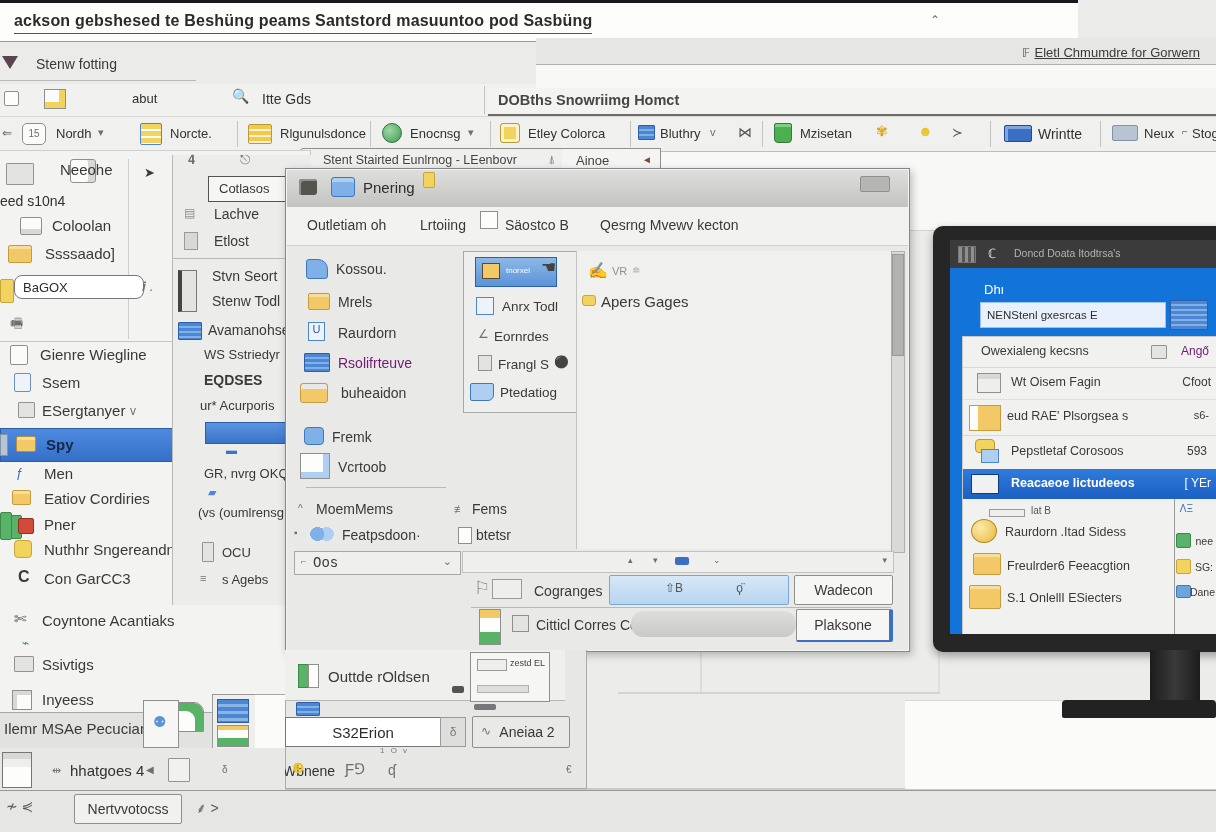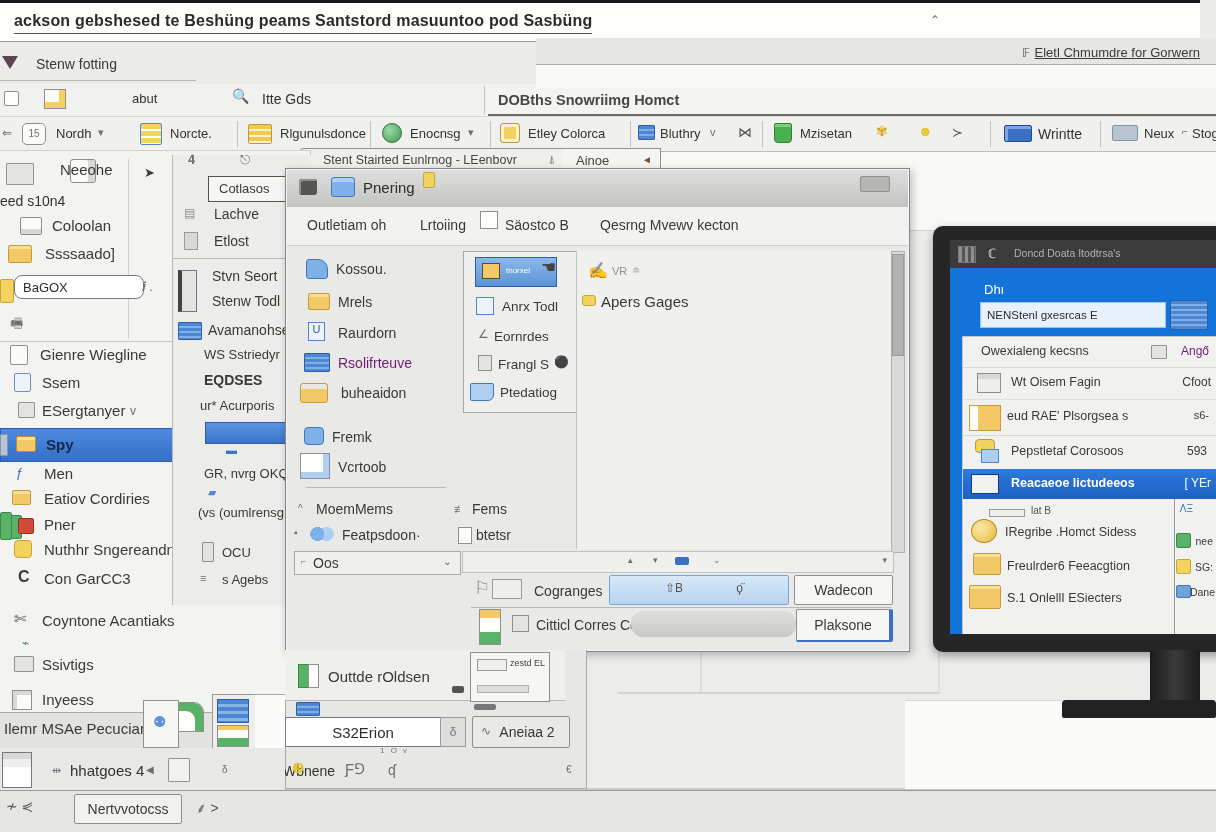--- a/index.html
+++ b/index.html
@@ -29,21 +29,21 @@
 <div id="root">
 
   <div class="abs" style="left:310px;top:150px;width:906px;height:660px;background:#ececea;"></div>
   <div class="abs" style="left:536px;top:62px;width:680px;height:168px;background:#f8f8f6;border-bottom:1px solid #d2d2d0;"></div>
   <div class="abs" style="left:700px;top:230px;width:2px;height:462px;background:#dcdcda;"></div>
   <div class="abs" style="left:618px;top:692px;width:322px;height:2px;background:#d4d4d2;"></div>
   <div class="abs" style="left:938px;top:230px;width:2px;height:462px;background:#e0e0de;"></div>
   <div class="abs" style="left:285px;top:788px;width:931px;height:2px;background:#c9c9c7;"></div>
   <div class="abs" style="left:905px;top:700px;width:311px;height:88px;background:#fbfbf9;border-top:1px solid #d8d8d6;"></div>
 
-  <div class="abs" style="left:0;top:0;width:1200px;height:38px;background:#fdfdfc;border-top:3px solid #17171f;border-bottom:1px solid #9a9a98;text-align:right;">
+  <div class="abs" style="left:0;top:0;width:1078px;height:38px;background:#fdfdfc;border-top:3px solid #17171f;border-bottom:1px solid #9a9a98;text-align:right;">
     <span class="abs" style="left:14px;top:9px;font-size:16px;color:#2c2b28;font-weight:600;letter-spacing:.2px;border-bottom:1px solid #55544f;padding-bottom:3px;">ackson gebshesed te Beshüng peams Santstord masuuntoo pod Sasbüng</span>
     <span class="abs glyph" style="left:930px;top:10px;font-size:12px;">⌃</span>
   </div>
 
   <div class="abs" style="left:536px;top:38px;width:680px;height:26px;background:#e6e6e4;border-bottom:1px solid #b0b0ae;"></div>
   <div class="abs" style="left:1022px;top:43px;">
     <span class="icon glyph" style="font-size:12px;color:#4a4946;">𝔽</span>
     <span style="font-size:13px;color:#3b3a37;text-decoration:underline;">Eletl Chmumdre for Gorwern</span>
   </div>
 
@@ -240,21 +240,21 @@
     <span style="position:absolute;left:52px;top:290px;font-size:14px;color:#3a3936;">Vcrtoob</span>
     <div class="sep-h" style="position:absolute;left:20px;top:318px;width:140px;background:#b8b8b6;"></div>
 
     <span class="glyph" style="position:absolute;left:12px;top:334px;font-size:10px;">^</span>
     <span style="position:absolute;left:30px;top:332px;font-size:14px;color:#3a3936;">MoemMems</span>
     <span class="icon" style="position:absolute;left:24px;top:356px;width:24px;height:18px;background:radial-gradient(circle at 30% 50%, #7fb0e8 0 7px, transparent 7px), radial-gradient(circle at 70% 50%, #aecff2 0 7px, transparent 7px);"></span>
     <span class="glyph" style="position:absolute;left:8px;top:358px;font-size:10px;">▪</span>
     <span style="position:absolute;left:56px;top:358px;font-size:14px;color:#3a3936;">Featpsdoon·</span>
     <div style="position:absolute;left:8px;top:382px;width:165px;height:22px;background:#efefed;border:1px solid #a8a8a6;">
       <span class="glyph" style="position:absolute;left:6px;top:4px;font-size:9px;">⌐</span>
-      <span style="position:absolute;left:18px;top:3px;font-size:14px;color:#3a3936;">Oos</span>
+      <span style="position:absolute;left:18px;top:3px;font-size:14px;color:#3a3936;font-family:Liberation Mono, monospace;">Oos</span>
       <span class="glyph" style="position:absolute;right:8px;top:3px;font-size:11px;">⌄</span>
     </div>
 
     <div style="position:absolute;left:177px;top:82px;width:130px;height:160px;border:1px solid #a8a8a6;background:#eeeeec;"></div>
     <div style="position:absolute;left:189px;top:88px;width:80px;height:28px;background:linear-gradient(180deg,#8cb8e8,#5b93d8);border:1px solid #2d5fa8;">
       <span class="icon" style="position:absolute;left:6px;top:5px;width:16px;height:14px;background:#f3c967;border:1px solid #5a4a28;"></span>
       <span style="position:absolute;left:30px;top:8px;font-size:8px;color:#fdfdfb;">tnorxei</span>
     </div>
     <span class="glyph" style="position:absolute;left:255px;top:88px;font-size:17px;color:#44433f;">☚</span>
     <span class="icon" style="position:absolute;left:190px;top:128px;width:16px;height:16px;background:#eef3fa;border:1px solid #4d86d2;"></span>
@@ -404,21 +404,21 @@
         <span style="position:absolute;right:10px;top:9px;font-size:12px;color:#3a3936;">593</span>
       </div>
       <div style="position:absolute;left:0;top:132px;width:100%;height:30px;background:linear-gradient(180deg,#2f7bdc,#1b60c2);">
         <span class="icon" style="position:absolute;left:8px;top:5px;width:26px;height:18px;background:#f1f1ef;border:1px solid #0d3d80;"></span>
         <span style="position:absolute;left:48px;top:7px;font-size:12.5px;color:#ffffff;font-weight:600;">Reacaeoe lictudeeos</span>
         <span style="position:absolute;right:6px;top:7px;font-size:12px;color:#ffffff;">[ YEr</span>
       </div>
       <span class="icon" style="position:absolute;left:26px;top:172px;width:34px;height:6px;border:1px solid #9a9a98;background:#eeeeec;"></span>
       <span style="position:absolute;left:68px;top:168px;font-size:10px;color:#55544f;">lat B</span>
       <span class="icon" style="position:absolute;left:8px;top:182px;width:24px;height:22px;border-radius:50%;background:radial-gradient(circle at 35% 35%,#fce9a8,#e8b93c);border:1px solid #b08a20;"></span>
-      <span style="position:absolute;left:42px;top:188px;font-size:12.5px;color:#3a3936;">IRegribe .Homct Sidess</span>
+      <span style="position:absolute;left:42px;top:188px;font-size:12.5px;color:#3a3936;">Raurdorn .Itad Sidess</span>
       <span class="icon ic-folder" style="position:absolute;left:10px;top:216px;width:26px;height:20px;"></span>
       <span style="position:absolute;left:44px;top:222px;font-size:12.5px;color:#3a3936;">Freulrder6 Feeacgtion</span>
       <span class="icon ic-folder" style="position:absolute;left:6px;top:248px;width:30px;height:22px;"></span>
       <span style="position:absolute;left:44px;top:254px;font-size:12.5px;color:#3a3936;">S.1 OnlellI ESiecters</span>
       <div class="sep-v" style="position:absolute;right:42px;top:162px;height:136px;background:#9a9a98;"></div>
 
       <span class="glyph" style="position:absolute;right:24px;top:166px;font-size:10px;color:#3a6fc4;">ΛΞ</span>
       <span class="icon ic-green" style="position:absolute;right:26px;top:196px;width:13px;height:13px;"></span>
       <span style="position:absolute;right:4px;top:198px;font-size:10.5px;color:#3a3936;">nee</span>
       <span class="icon ic-yellow" style="position:absolute;right:26px;top:222px;width:13px;height:13px;"></span>

